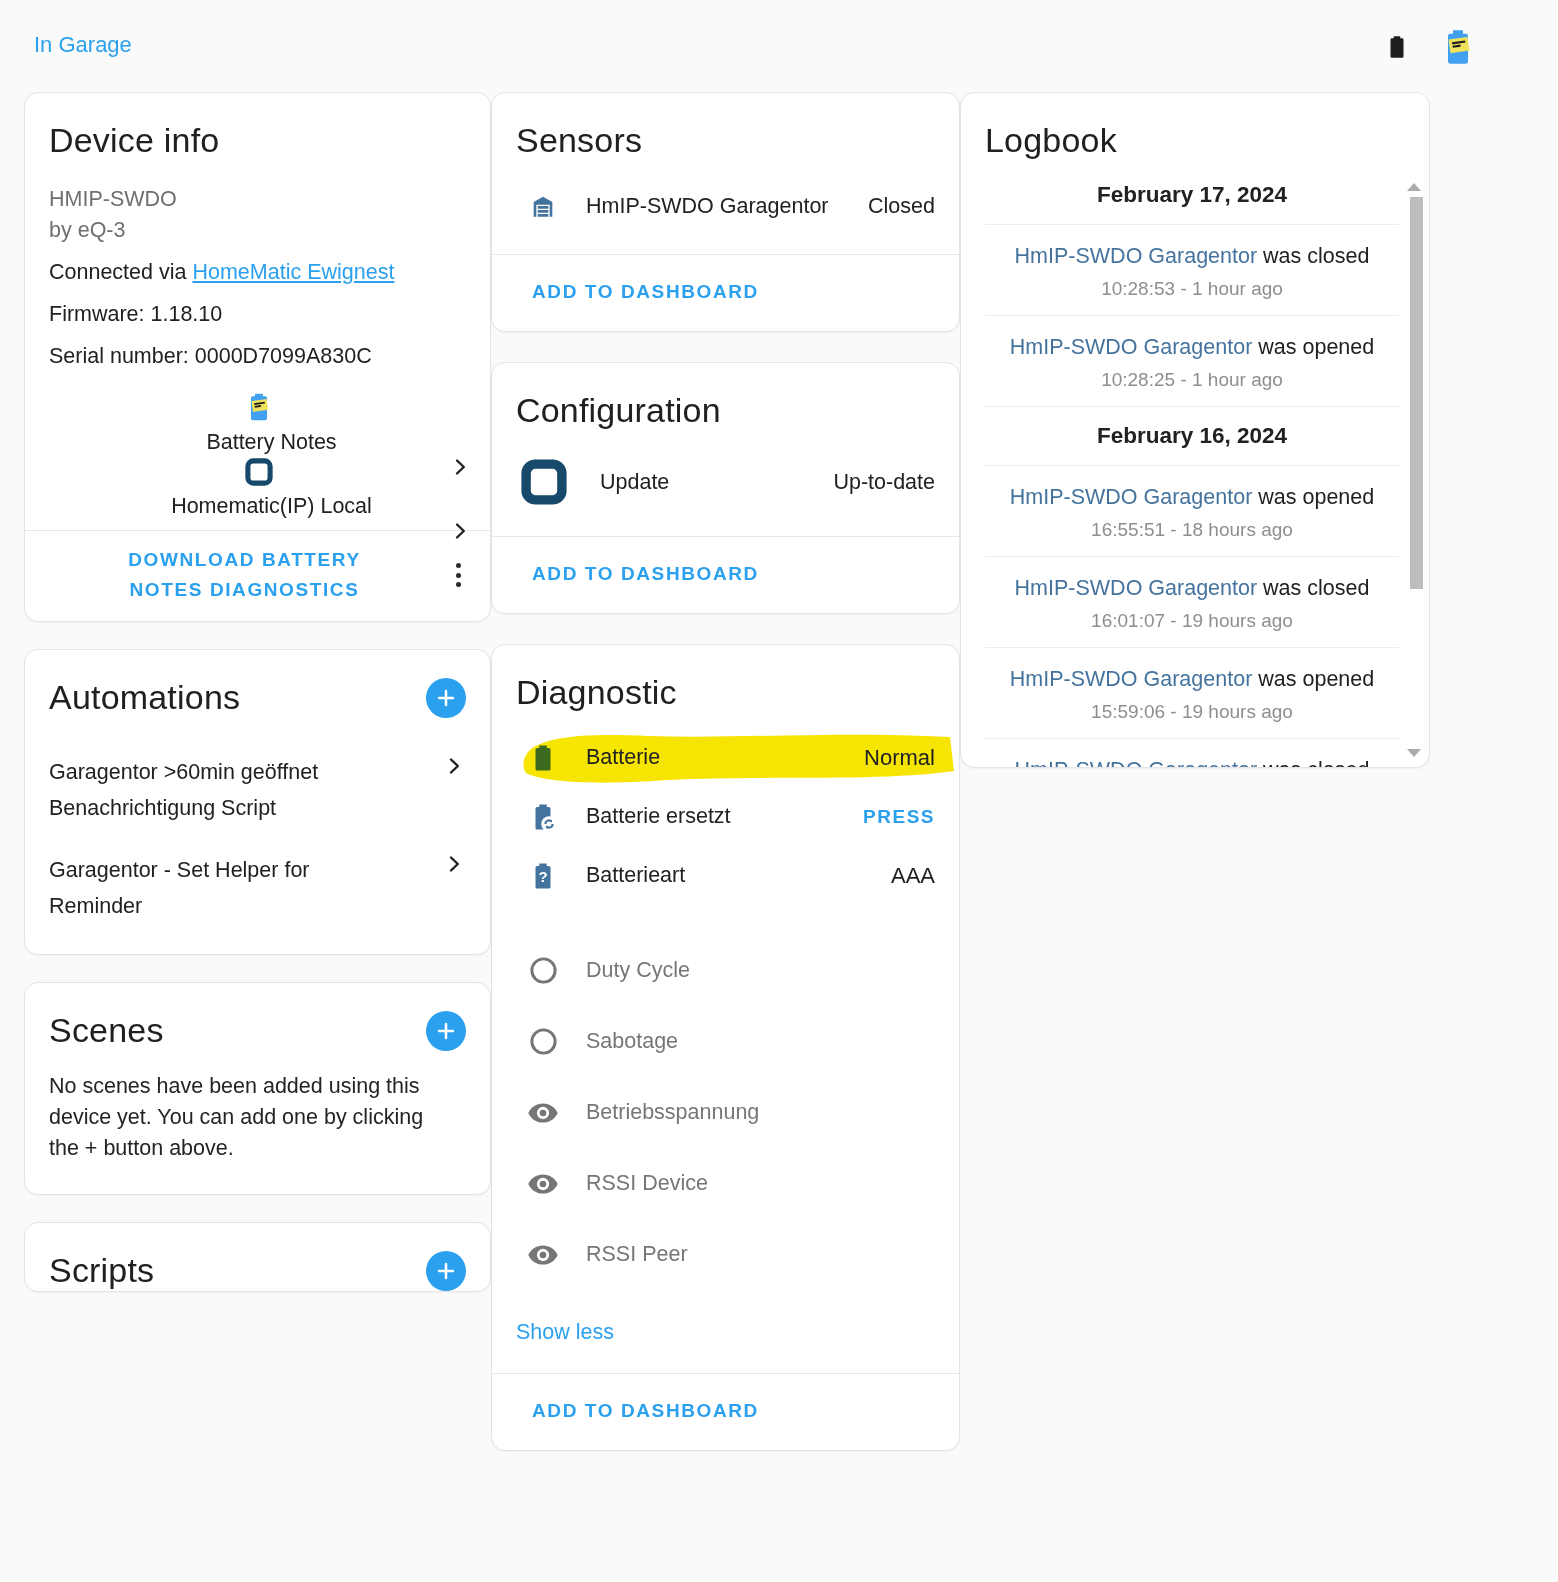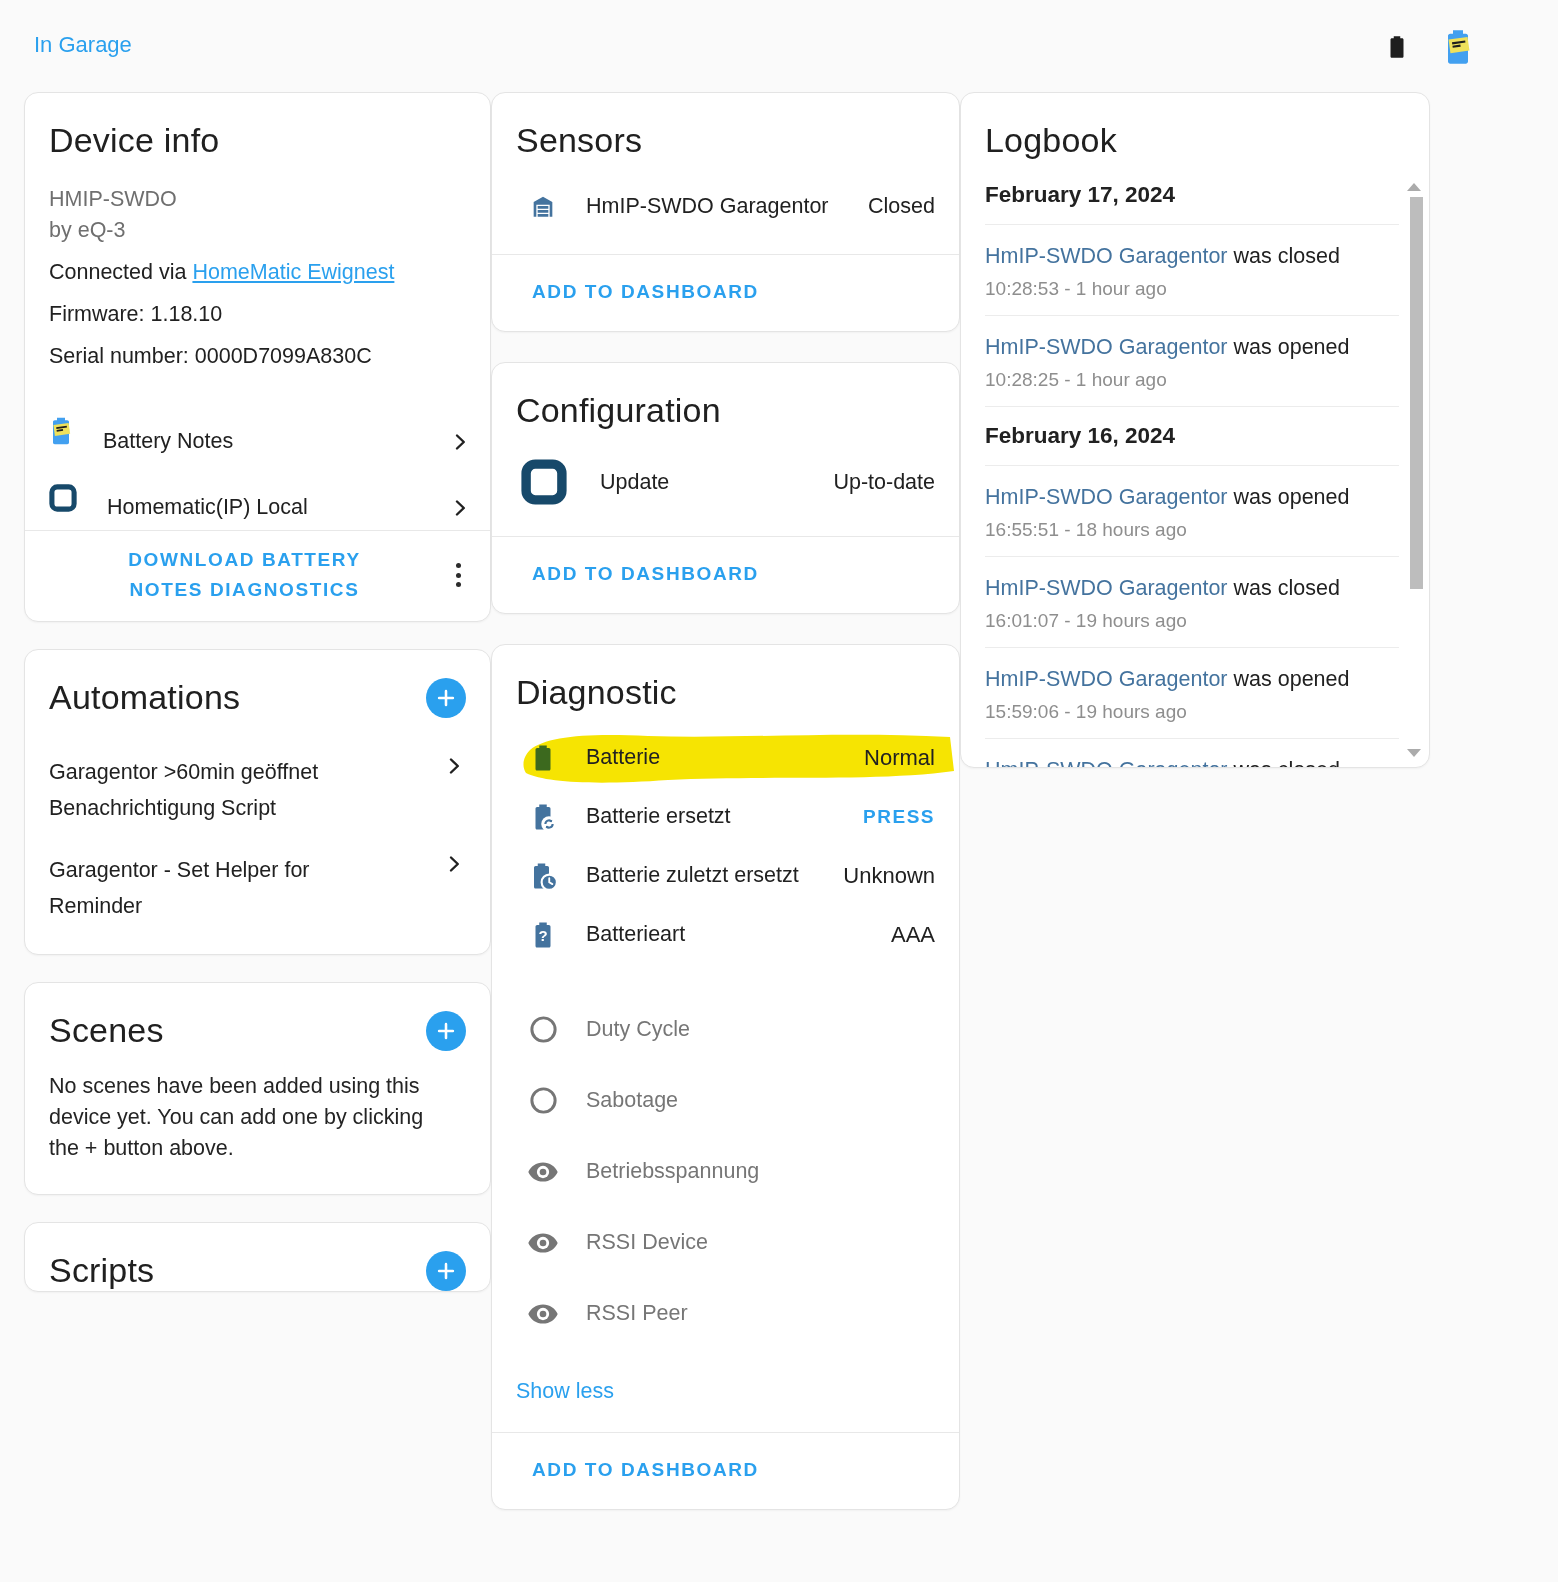--- a/index.html
+++ b/index.html
@@ -20,21 +20,21 @@
   .card-title { font-size:34px; font-weight:400; color:#202020; letter-spacing:.2px; }
   .card-head { padding:28px 24px 0 24px; }
   .head-flex { display:flex; align-items:flex-start; justify-content:space-between; }
 
   
   .dev-meta { padding:24px 24px 0 24px; font-size:21.5px; }
   .dev-meta .muted { color:#6f6f6f; line-height:31px; }
   .dev-meta .line { margin-top:11px; line-height:31px; }
   .dev-meta .link-underline { color:#2aa0ee; text-decoration:underline; }
   .dev-links { padding:16px 18px 10px 20px; }
-  .dev-link-row { display:flex; align-items:flex-end; height:66px; cursor:pointer; }
+  .dev-link-row { display:flex; align-items:center; height:66px; cursor:pointer;flex-direction:column; }
   .dev-link-row .lbl { font-size:21.5px; margin-left:26px; }
   .dev-link-row .chev { margin-left:auto; }
   .card-footer { border-top:1px solid #e8e8e8; }
   .dev-footer { display:flex; align-items:center; padding:14px 14px 16px 24px; }
   .dev-footer .btn-wrap { flex:1; display:flex; justify-content:center; }
   .btn { color:#2aa0ee; font-size:19px; font-weight:700; letter-spacing:1.6px;
     line-height:30px; text-transform:uppercase; text-align:center; max-width:310px; cursor:pointer; }
   .kebab { width:36px; display:flex; flex-direction:column; align-items:center; gap:4.5px; cursor:pointer; }
   .kebab i { width:5px; height:5px; border-radius:50%; background:#2b2b2b; }
 
@@ -66,21 +66,21 @@
   .diag-row .lbl { font-size:21.5px; margin-left:26px; }
   .diag-row .state { margin-left:auto; font-size:22px; }
   .diag-row .state.press { color:#2aa0ee; font-weight:700; letter-spacing:1.5px; font-size:19px; }
   .diag-row.disabled { height:71px; color:#767676; }
   .diag-row.disabled .lbl { color:#767676; }
   .first-disabled { margin-top:30px; }
   .show-less { padding:30px 24px 28px 24px; font-size:21.5px; }
 
   
   .logbook { height:676px; position:relative; }
-  .log-list { margin:6px 30px 0 24px; }
+  .log-list { margin:6px 30px 0 24px;text-align:center; }
   .log-date { font-size:22.5px; font-weight:700; padding:16px 0 16px 0; border-bottom:1px solid #ececec; }
   .log-entry { padding:17px 0 15px 0; border-bottom:1px solid #ececec; cursor:default; }
   .log-entry .main { font-size:21.5px; line-height:28px; }
   .log-entry .main .ent-link { color:#44739e; cursor:pointer; }
   .log-entry .time { margin-top:8px; font-size:19px; color:#8e8e8e; }
   .log-entry:last-child { border-bottom:none; }
   .sb-up, .sb-down { position:absolute; right:8px; width:0; height:0;
     border-left:7px solid transparent; border-right:7px solid transparent; }
   .sb-up { top:90px; border-bottom:8px solid #ababab; }
   .sb-down { bottom:10px; border-top:8px solid #ababab; }
@@ -297,33 +297,20 @@
               <use href="#battery-shape" fill="#44739e"></use>
               <circle cx="16.8" cy="17.6" r="6.2" fill="#fff"></circle>
               <path d="M13.9 17.6 a2.9 2.9 0 0 1 5-2 M19.7 17.6 a2.9 2.9 0 0 1 -5 2" fill="none" stroke="#44739e" stroke-width="1.7"></path>
               <path d="M19.3 14.2 l-0.2 2 -1.9-0.6 Z M14.3 21 l0.2-2 1.9 0.6 Z" fill="#44739e"></path>
             </svg>
           </span>
           <span class="lbl">Batterie ersetzt</span>
           <span class="state press">PRESS</span>
         </div>
 
-        <div class="diag-row">
-          <span class="icon-box">
-            <svg width="30" height="36" viewBox="0 0 24 24">
-              <g transform="translate(-1.2 0)">
-                  <use href="#battery-shape" fill="#44739e"></use>
-                </g>
-              <circle cx="17" cy="17" r="6.1" fill="#44739e" stroke="#fff" stroke-width="1.7"></circle>
-              <path d="M17 13.8 V17 L19.5 18.5" fill="none" stroke="#fff" stroke-width="1.5" stroke-linecap="round"></path>
-            </svg>
-          </span>
-          <span class="lbl">Batterie zuletzt ersetzt</span>
-          <span class="state">Unknown</span>
-        </div>
 
         <div class="diag-row">
           <span class="icon-box">
             <svg width="30" height="36" viewBox="0 0 24 24">
               <use href="#battery-shape" fill="#44739e"></use>
               <text x="12" y="17" font-size="12" font-weight="bold" fill="#fff" text-anchor="middle" font-family="Liberation Sans, sans-serif">?</text>
             </svg>
           </span>
           <span class="lbl">Batterieart</span>
           <span class="state">AAA</span>

